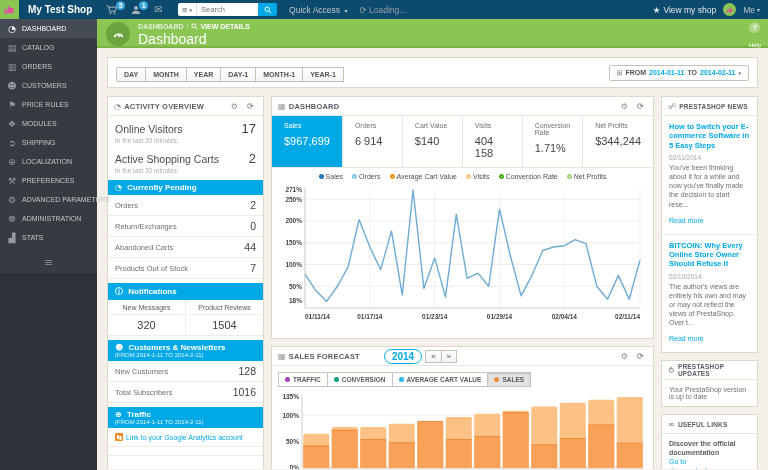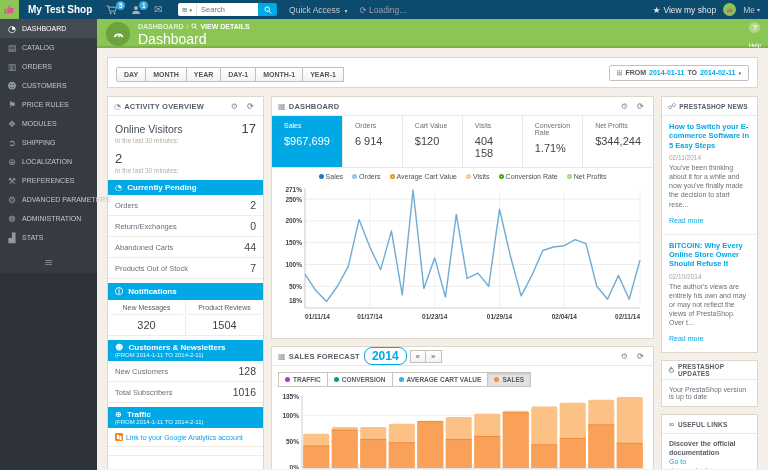--- a/index.html
+++ b/index.html
@@ -102,22 +102,22 @@
   .mtab .ml{font-size:7px;color:#6b7278;margin-bottom:6px}
   .mtab .mv{font-size:11px;color:#40464c}
   .mtab.active{background:var(--accent)}
   .mtab.active .ml,.mtab.active .mv{color:#fff}
   .legend{display:flex;justify-content:center;gap:9px;padding:5px 2px 0;font-size:7px;color:#4a5056}
   .lg{display:flex;align-items:center;gap:2px;cursor:pointer}
   .dot{width:5px;height:5px;border-radius:50%;border:2px solid;flex:none}
   .chartwrap{padding:2px 6px 4px}
 
   
-  .fc-h .pill{margin-left:4px;padding:1px 7px;border:1px solid var(--accent);border-radius:8px;
-    color:var(--accent);font-size:12px;font-weight:bold;background:#fff;cursor:pointer;font-family:inherit}
+  .fc-h .pill{margin-left:24px;padding:1px 7px;border:1px solid var(--accent);border-radius:8px;
+    color:var(--accent);font-size:10px;font-weight:bold;background:#fff;cursor:pointer;font-family:inherit}
   .fc-nav{margin-left:4px;display:flex}
   .fc-nav button{padding:0 5px;font-size:8px;color:#555;background:linear-gradient(#fff,#f3f3f3);
     border:1px solid #c6c0b8;margin-left:-1px;cursor:pointer;height:13px;line-height:11px}
   .toggles{display:flex;padding:6px 7px 2px}
   .tog{display:flex;align-items:center;gap:3px;padding:3px 6px;font-size:6.5px;font-weight:bold;color:#565d64;
     background:#fff;border:1px solid #c9c4bc;margin-left:-1px;cursor:pointer;font-family:inherit}
   .tog .tdot{width:5px;height:5px;border-radius:50%}
   .tog.active{background:#e3e3e3;box-shadow:inset 0 1px 2px rgba(0,0,0,.15)}
 
   
@@ -309,20 +309,21 @@
           <span class="sp"></span>
           <span class="hbtn ic">⚙</span>
           <span class="hbtn ic">⟳</span>
         </div>
         <div class="kpi">
           <span class="kl">Online Visitors</span>
           <span class="kv">17</span>
           <span class="ks">In the last 30 minutes:</span>
         </div>
         <div class="kpi">
+          <span class="kl">Active Shopping Carts</span>
           <span class="kv">2</span>
           <span class="ks">In the last 30 minutes:</span>
         </div>
 
         <div class="band">
           <span class="ic">◔</span>
           <span>Currently Pending</span>
         </div>
         <div class="srow">
             <span>Orders</span>
@@ -397,21 +398,21 @@
           <div class="mtab active">
               <div class="ml">Sales</div>
               <div class="mv">$967,699</div>
             </div>
           <div class="mtab">
               <div class="ml">Orders</div>
               <div class="mv">6 914</div>
             </div>
           <div class="mtab">
               <div class="ml">Cart Value</div>
-              <div class="mv">$120</div>
+              <div class="mv">$140</div>
             </div>
           <div class="mtab">
               <div class="ml">Visits</div>
               <div class="mv">404 158</div>
             </div>
           <div class="mtab">
               <div class="ml">Conversion Rate</div>
               <div class="mv">1.71%</div>
             </div>
           <div class="mtab">

